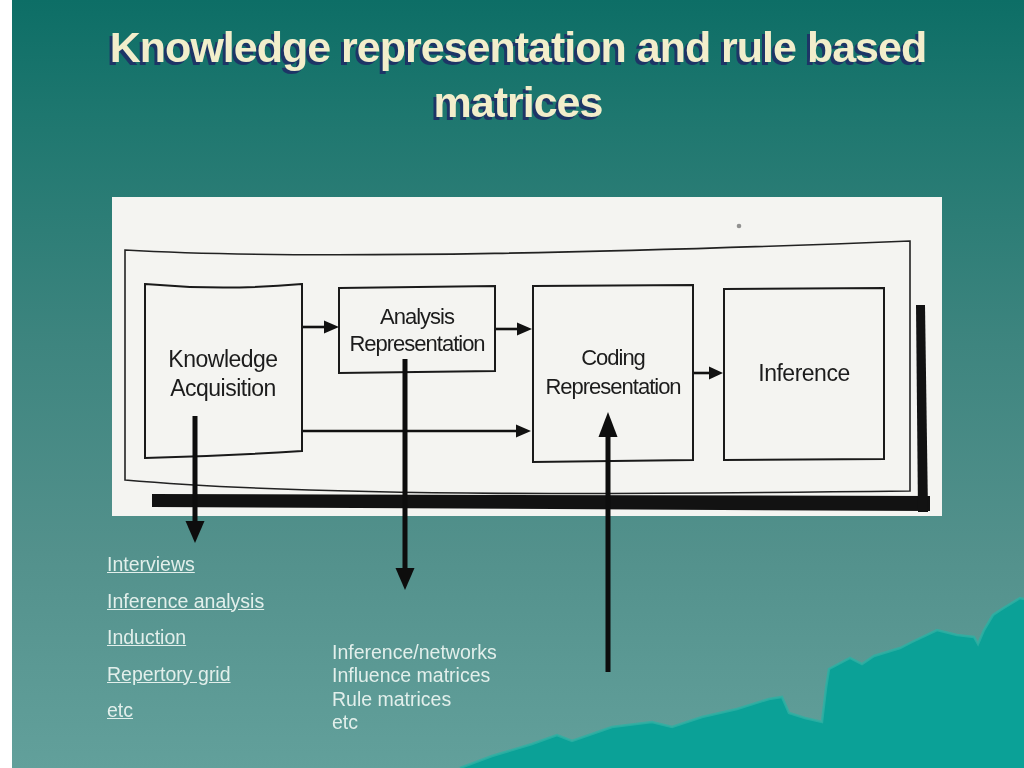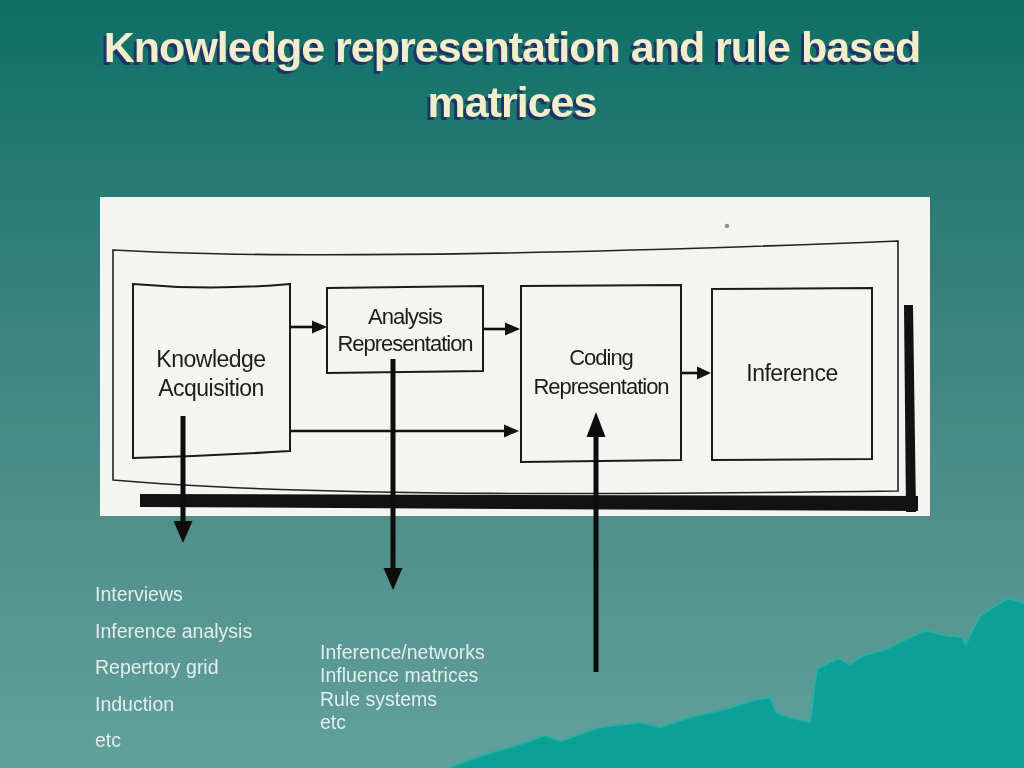--- a/index.html
+++ b/index.html
@@ -6,21 +6,21 @@
   body{
     width:1024px;height:768px;overflow:hidden;position:relative;
     font-family:"Liberation Sans",sans-serif;
     background:linear-gradient(180deg,#0d6e66 0%,#1d776f 14%,#3d857f 42%,#529摂 0%);
   }
   
   #slide{
     position:absolute;inset:0;
     background:linear-gradient(180deg,#0d6e66 0%,#1e776f 15%,#3e857f 45%,#539␀ 0%);
   }
-  #slide{background:linear-gradient(180deg,#0d6e66 0%,#1e776f 15%,#3e857f 45%,#53918c 72%,#62a09b 100%);}
+  #slide{background:linear-gradient(180deg,#0d6e66 0%,#1e776f 15%,#3e857f 45%,#53918c 72%,#62a09b 100%);margin-left:12px;}
 
   #title{
     position:absolute;left:0;right:0;top:20px;
     text-align:center;
     color:#f2eecb;
     font-size:43px;font-weight:bold;line-height:55px;letter-spacing:-1px;
     text-shadow:-3px 3px 0 #1d3566;
   }
 
   #mountain{position:absolute;left:0;top:560px;width:1024px;height:208px;}
@@ -38,21 +38,21 @@
   .lbl23{font-size:23px;letter-spacing:-0.5px;}
   .lbl22{font-size:22px;letter-spacing:-1px;}
 
   #overlay{position:absolute;left:0;top:0;width:1024px;height:768px;pointer-events:none;}
 
   .note-list{
     position:absolute;
     color:#e2efeb;
     font-size:19.5px;
   }
-  #list-left{left:95px;top:576px;}
+  #list-left{left:95px;top:546px;text-decoration:underline;}
   #list-left .note-item{line-height:36.6px;}
   #list-mid{left:320px;top:641px;}
   #list-mid .note-item{line-height:23.4px;}
 </style>
 </head>
 <body>
 
 <div id="slide">
 
   <svg id="mountain" viewBox="0 0 1024 208" xmlns="http://www.w3.org/2000/svg">
@@ -118,25 +118,25 @@
     </g>
     <g>
       <polygon points="596,412 586.5,437 605.5,437" fill="#0d0d0d"></polygon>
       <line x1="596" y1="434" x2="596" y2="672" stroke="#0d0d0d" stroke-width="5"></line>
     </g>
   </svg>
 
   <div id="list-left" class="note-list">
     <div class="note-item">Interviews</div>
     <div class="note-item">Inference analysis</div>
+    <div class="note-item">Induction</div>
     <div class="note-item">Repertory grid</div>
-    <div class="note-item">Induction</div>
     <div class="note-item">etc</div>
   </div>
 
   <div id="list-mid" class="note-list">
     <div class="note-item">Inference/networks</div>
     <div class="note-item">Influence matrices</div>
-    <div class="note-item">Rule systems</div>
+    <div class="note-item">Rule matrices</div>
     <div class="note-item">etc</div>
   </div>
 
 </div>
 
 </body></html>

